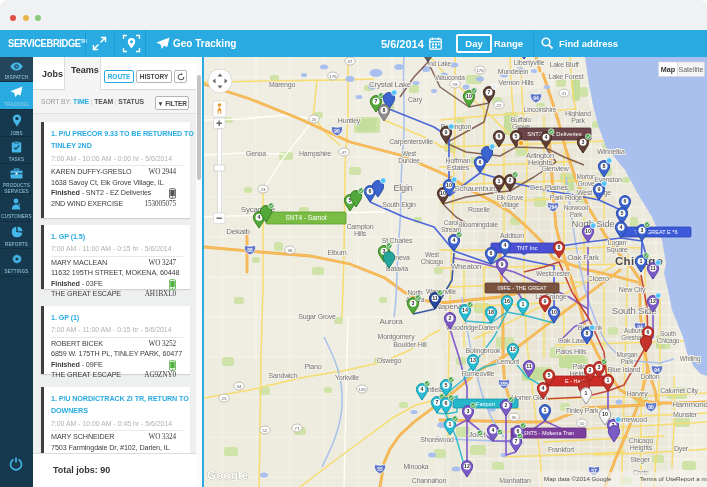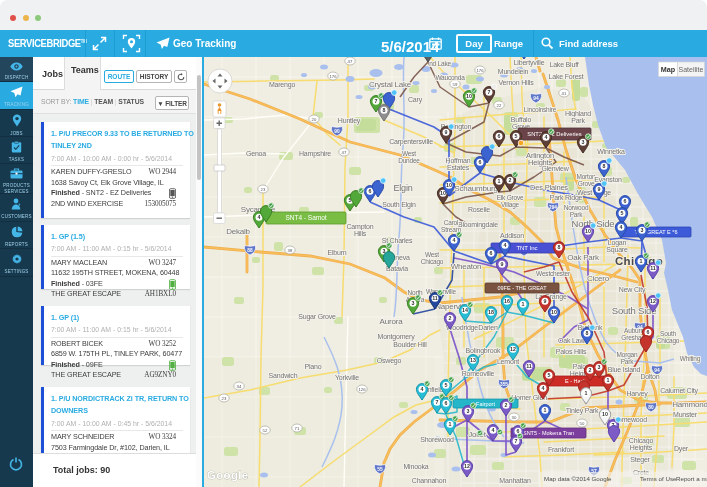--- a/index.html
+++ b/index.html
@@ -18,21 +18,21 @@
 .slblw { margin-top:0px; }
 #power { position:absolute; left:9px; top:400px; }
 #panel { position:absolute; top:57px; left:33px; width:169px; height:430px; background:#eef0f0; }
 #tabs { position:absolute; top:0; left:0; width:169px; height:33px; background:#fff; border-bottom:1px solid #d9d9d9; }
 #tab-teams { position:absolute; left:31px; top:0; width:37px; height:33px; background:#f4f4f4; border-left:1px solid #ddd; border-right:1px solid #ddd; }
 .tabt { font-size:9px; font-weight:bold; color:#333; }
 .btn { position:absolute; top:13px; height:13px; border-radius:2px; font-size:6.5px; font-weight:bold; text-align:center; background:#fff; }
 #sortrow { position:absolute; top:33px; left:0; width:169px; height:24px; background:#f4f4f4; border-bottom:1px solid #e0e0e0; font-size:6.8px; color:#9a9a9a; letter-spacing:-0.1px; }
 #filter { position:absolute; right:13px; top:6px; width:34px; height:14px; border:1px solid #b5b5b5; border-radius:2px; background:#fff; color:#444; font-weight:bold; font-size:6.5px; text-align:center; line-height:13px; }
 #list { position:absolute; top:57px; left:0; width:163px; height:339px; overflow:hidden; }
-.card { position:absolute; left:8px; width:149px; background:#fff; border-left:3px solid #1d4ed8; box-shadow:0 1px 1px rgba(0,0,0,0.12); padding:6px 7px 0 7px; }
+.card { position:absolute; left:8px; width:149px; background:#fff; border-left:3px solid #404040; box-shadow:0 1px 1px rgba(0,0,0,0.12); padding:6px 7px 0 7px; }
 .ct { font-size:7.2px; font-weight:bold; color:#29abe2; line-height:12.3px; white-space:nowrap; letter-spacing:-0.1px; }
 .cg { font-size:6.9px; color:#b0b0b0; line-height:11.5px; white-space:nowrap; }
 .chr { border-top:1px solid #e8e8e8; margin:1px 0 1px 0; }
 .cl { font-size:7.2px; color:#3c3c3c; line-height:10.5px; white-space:nowrap; letter-spacing:-0.1px; }
 .cr { position:absolute; right:7px;font-family:Liberation Serif, serif; }
 .card .cl { position:relative; }
 #footer { position:absolute; top:396px; left:0; width:169px; height:34px; background:#fff; border-top:1px solid #ddd; }
 #footer div { margin:11px 0 0 20px; font-size:9px; font-weight:bold; color:#333; }
 #sb { position:absolute; top:57px; left:196px; width:6px; height:430px; background:#fbfbfb; }
 #sbthumb { position:absolute; top:18px; left:1px; width:4px; height:105px; background:#c3c3c3; border-radius:2px; }
@@ -56,21 +56,21 @@
  <svg style="position:absolute;left:122px;top:4px" width="19" height="19" viewBox="0 0 19 19">
         <path d="M1.5,5 V1.5 H5 M14,1.5 H17.5 V5 M17.5,14 V17.5 H14 M5,17.5 H1.5 V14" stroke="#fff" stroke-width="1.4" fill="none"></path>
         <path d="M9.5,14.5 C7.3,11.3 5.8,9.7 5.8,7.7 A3.7,3.7 0 1 1 13.2,7.7 C13.2,9.7 11.7,11.3 9.5,14.5 Z" fill="#fff"></path>
         <circle cx="9.5" cy="7.7" r="1.5" fill="#29abe2"></circle>
       </svg>
  <div class="hdiv" style="left:145px"></div>
  <svg style="position:absolute;left:156px;top:7px" width="14" height="13" viewBox="0 0 14 13">
         <path d="M13.5,0.5 L0.5,5.5 L4.6,7.4 L5.9,12 L8,8.8 L11.3,10 Z" fill="#fff"></path>
       </svg>
  <div class="htxt" style="left:173px">Geo Tracking</div>
- <div class="htxt" style="left:381px;font-size:15px">5/6/2014</div>
+ <div class="htxt" style="left:381px;font-size:11px">5/6/2014</div>
  <svg style="position:absolute;left:429px;top:7px" width="13" height="13" viewBox="0 0 13 13">
         <rect x="0.8" y="1.8" width="11.4" height="10.4" rx="1" fill="none" stroke="#fff" stroke-width="1.3"></rect>
         <path d="M0.8,4.8 H12.2" stroke="#fff" stroke-width="1.2"></path>
         <path d="M3.5,0.5 V3 M9.5,0.5 V3" stroke="#fff" stroke-width="1.3"></path>
         <rect x="3" y="6.5" width="2" height="2" fill="#fff"></rect>
         <rect x="6" y="6.5" width="2" height="2" fill="#fff"></rect>
         <rect x="9" y="6.5" width="1.5" height="2" fill="#fff"></rect>
         <rect x="3" y="9.5" width="2" height="1.5" fill="#fff"></rect>
         <rect x="6" y="9.5" width="2" height="1.5" fill="#fff"></rect>
       </svg>
@@ -180,21 +180,21 @@
           <div class="chr"></div>
 <div class="cl">MARY MACLEAN<span class="cr">WO 3247</span></div>
           <div class="cl">11632 195TH STREET, MOKENA, 60448</div>
           <div class="cl" style="position:relative"><b>Finished</b> - 03FE<svg width="7" height="11" viewBox="0 0 8 12" style="position:absolute;right:7px;top:0">
               <rect x="0.5" y="0.5" width="7" height="11" rx="1.4" fill="none" stroke="#52b043" stroke-width="1"></rect>
               <rect x="1.5" y="2" width="5" height="7" fill="#52b043"></rect>
               <circle cx="4" cy="10.2" r="0.7" fill="#52b043"></circle>
             </svg></div>
           <div class="cl">THE GREAT ESCAPE<span class="cr">AH1BXL0</span></div>
         </div>
-        <div class="card" style="top:192px;height:59px">
+        <div class="card" style="top:192px;height:68px">
 <div class="ct">1. GP (1)</div>
           <div class="cg">7:00 AM - 11:00 AM - 0:15 hr - 5/6/2014</div>
           <div class="chr"></div>
 <div class="cl">ROBERT BICEK<span class="cr">WO 3252</span></div>
           <div class="cl">6859 W. 175TH PL, TINLEY PARK, 60477</div>
           <div class="cl" style="position:relative"><b>Finished</b> - 09FE<svg width="7" height="11" viewBox="0 0 8 12" style="position:absolute;right:7px;top:0">
               <rect x="0.5" y="0.5" width="7" height="11" rx="1.4" fill="none" stroke="#52b043" stroke-width="1"></rect>
               <rect x="1.5" y="2" width="5" height="7" fill="#52b043"></rect>
               <circle cx="4" cy="10.2" r="0.7" fill="#52b043"></circle>
             </svg></div>

